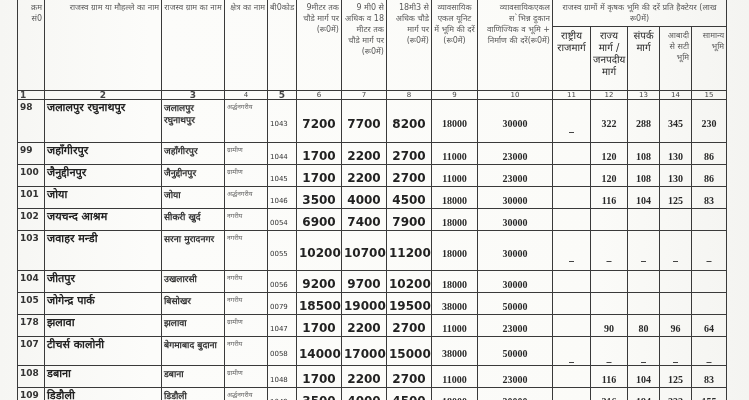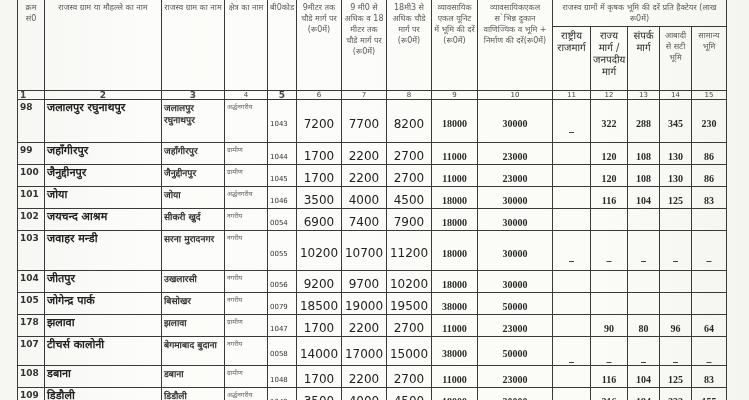--- a/index.html
+++ b/index.html
@@ -22,34 +22,34 @@
     width: 683px;
   }
   table.rate td, table.rate th {
     border: 1px solid #3a3a3a;
     padding: 0 2px;
     overflow: hidden;
     vertical-align: middle;
   }
   .h {
     font-size: 8px; color: #5a5a5a; font-weight: normal;
-    vertical-align: top !important; text-align: center; line-height: 11px;
+    vertical-align: top !important; text-align: right; line-height: 11px;
     padding-top: 3px !important;
   }
   .h.c { text-align: center; }
   .h.big { font-size: 10px; color: #2a2a2a; font-weight: normal; text-align: center; line-height: 12px; }
   .num { font-size: 7px; color: #444; text-align: center; height: 8px; line-height: 8px; }
   .num.l { text-align: left; }
   .num.bold { font-size: 9px; font-weight: bold; }
   .sn { font-size: 9px; font-weight: bold; color: #333; vertical-align: top !important; padding-top: 2px !important; }
   .nm { font-size: 11px; font-weight: bold; color: #222; vertical-align: top !important; padding-top: 1px !important; line-height: 14px; }
   .vl { font-size: 9px; font-weight: bold; color: #333; vertical-align: top !important; line-height: 12px; padding-top: 2px !important; }
   .ar { font-size: 6.5px; color: #666; vertical-align: top !important; padding-top: 2px !important; }
   .cd { font-size: 7px; color: #333; text-align: left; padding-top: 6px !important; }
-  .v { font-size: 12px; font-weight: normal; text-align: center; color: #222; padding-top: 5px !important; }
+  .v { font-size: 12px; font-weight: bold; text-align: center; color: #222; padding-top: 5px !important; }
   .vs { font-size: 10px; font-weight: bold; text-align: center; color: #2a2a2a; padding-top: 5px !important; font-family: Liberation Serif, serif; }
   .dash { font-size: 10px; font-weight: bold; text-align: center; color: #444; padding-top: 10px !important; }
 </style>
 </head>
 <body>
 
 <div class="sheet">
   <table class="rate">
     <colgroup>
       <col style="width:27px">

